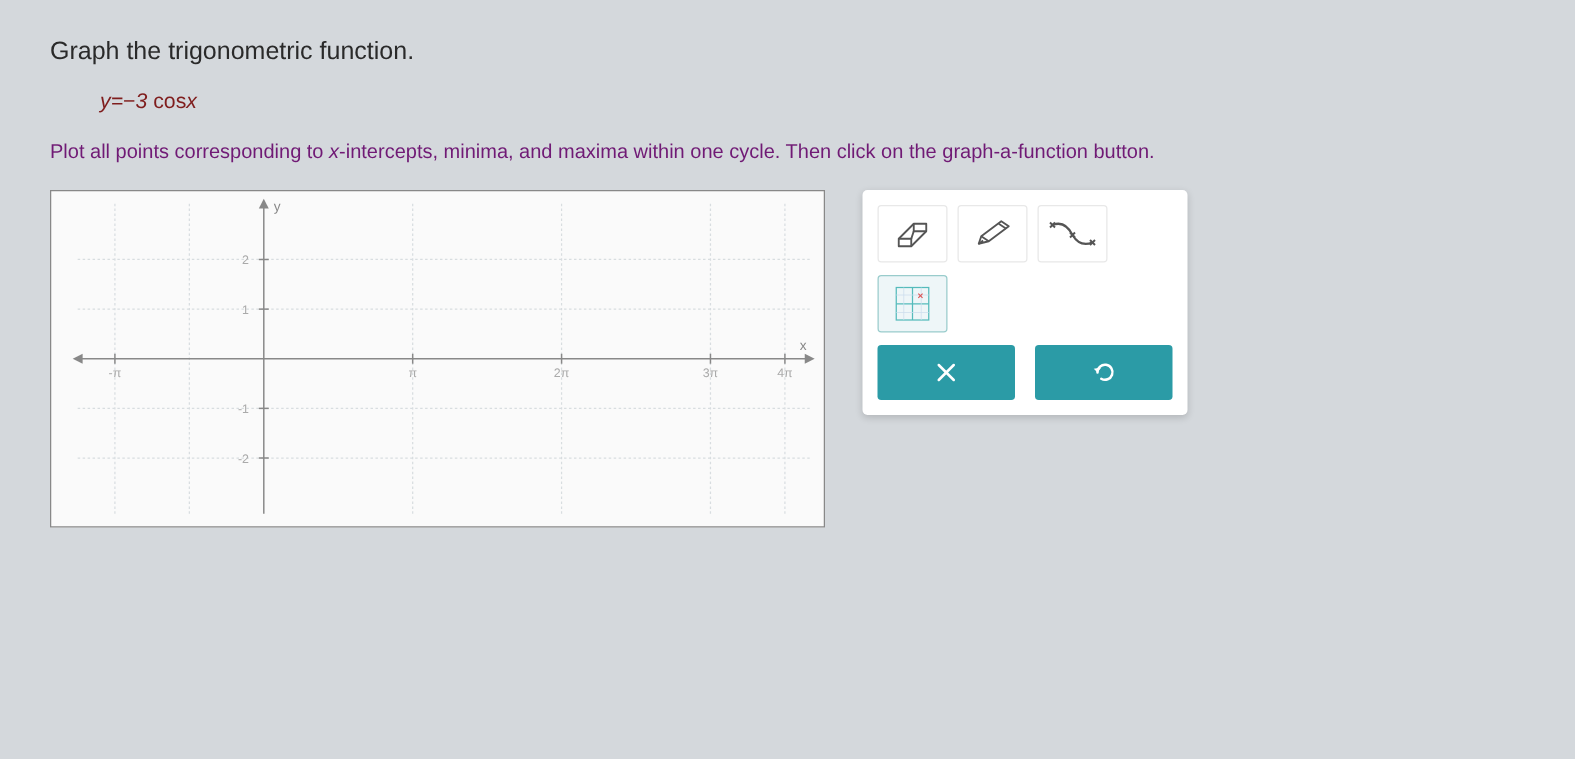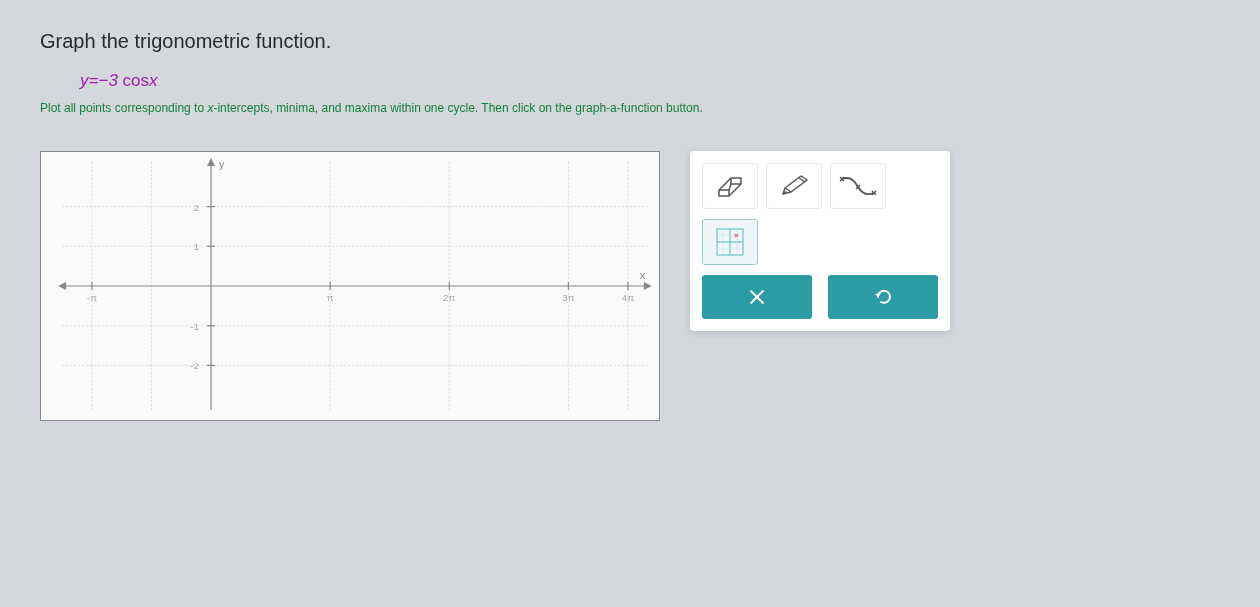--- a/index.html
+++ b/index.html
@@ -20,33 +20,33 @@
     }
     .instruction-line {
       font-size: 20px;
       margin-bottom: 18px;
       color: #2a2a2a;
     }
     .equation {
       font-size: 17px;
       font-style: italic;
       margin-left: 40px;
-      margin-bottom: 10px;
-      color: #a21caf;
+      margin-bottom: 22px;
+      color: #7f1d1d;
     }
     .equation .minus {
       font-style: normal;
     }
     .equation .func {
       font-style: normal;
     }
     .sub-instruction {
-      font-size: 12px;
-      margin-bottom: 36px;
-      color: #15803d;
+      font-size: 16px;
+      margin-bottom: 21px;
+      color: #701a75;
     }
     .sub-instruction .x-var {
       font-style: italic;
     }
     .work-area {
       display: flex;
       gap: 30px;
       align-items: flex-start;
     }
     .graph-panel {

